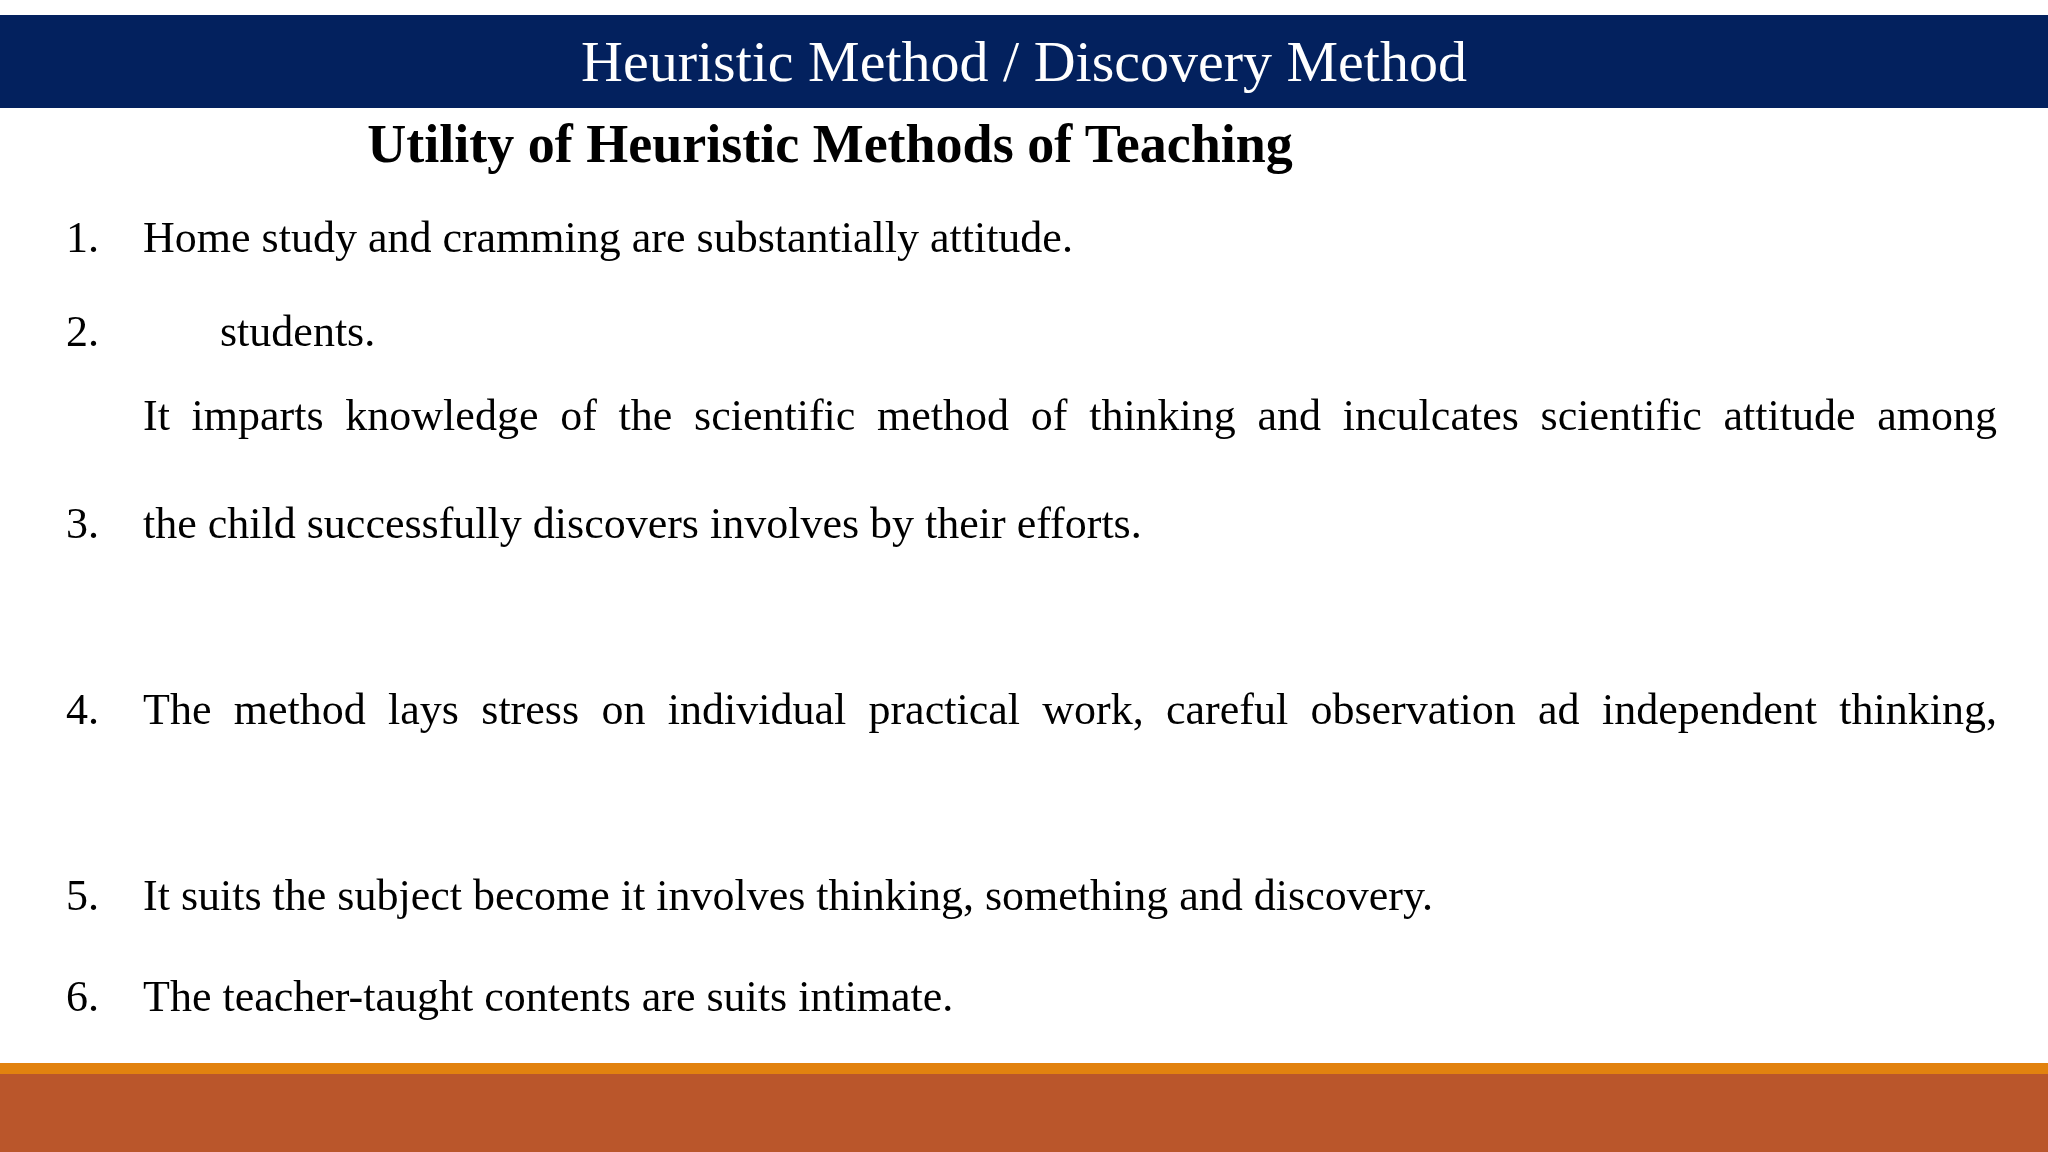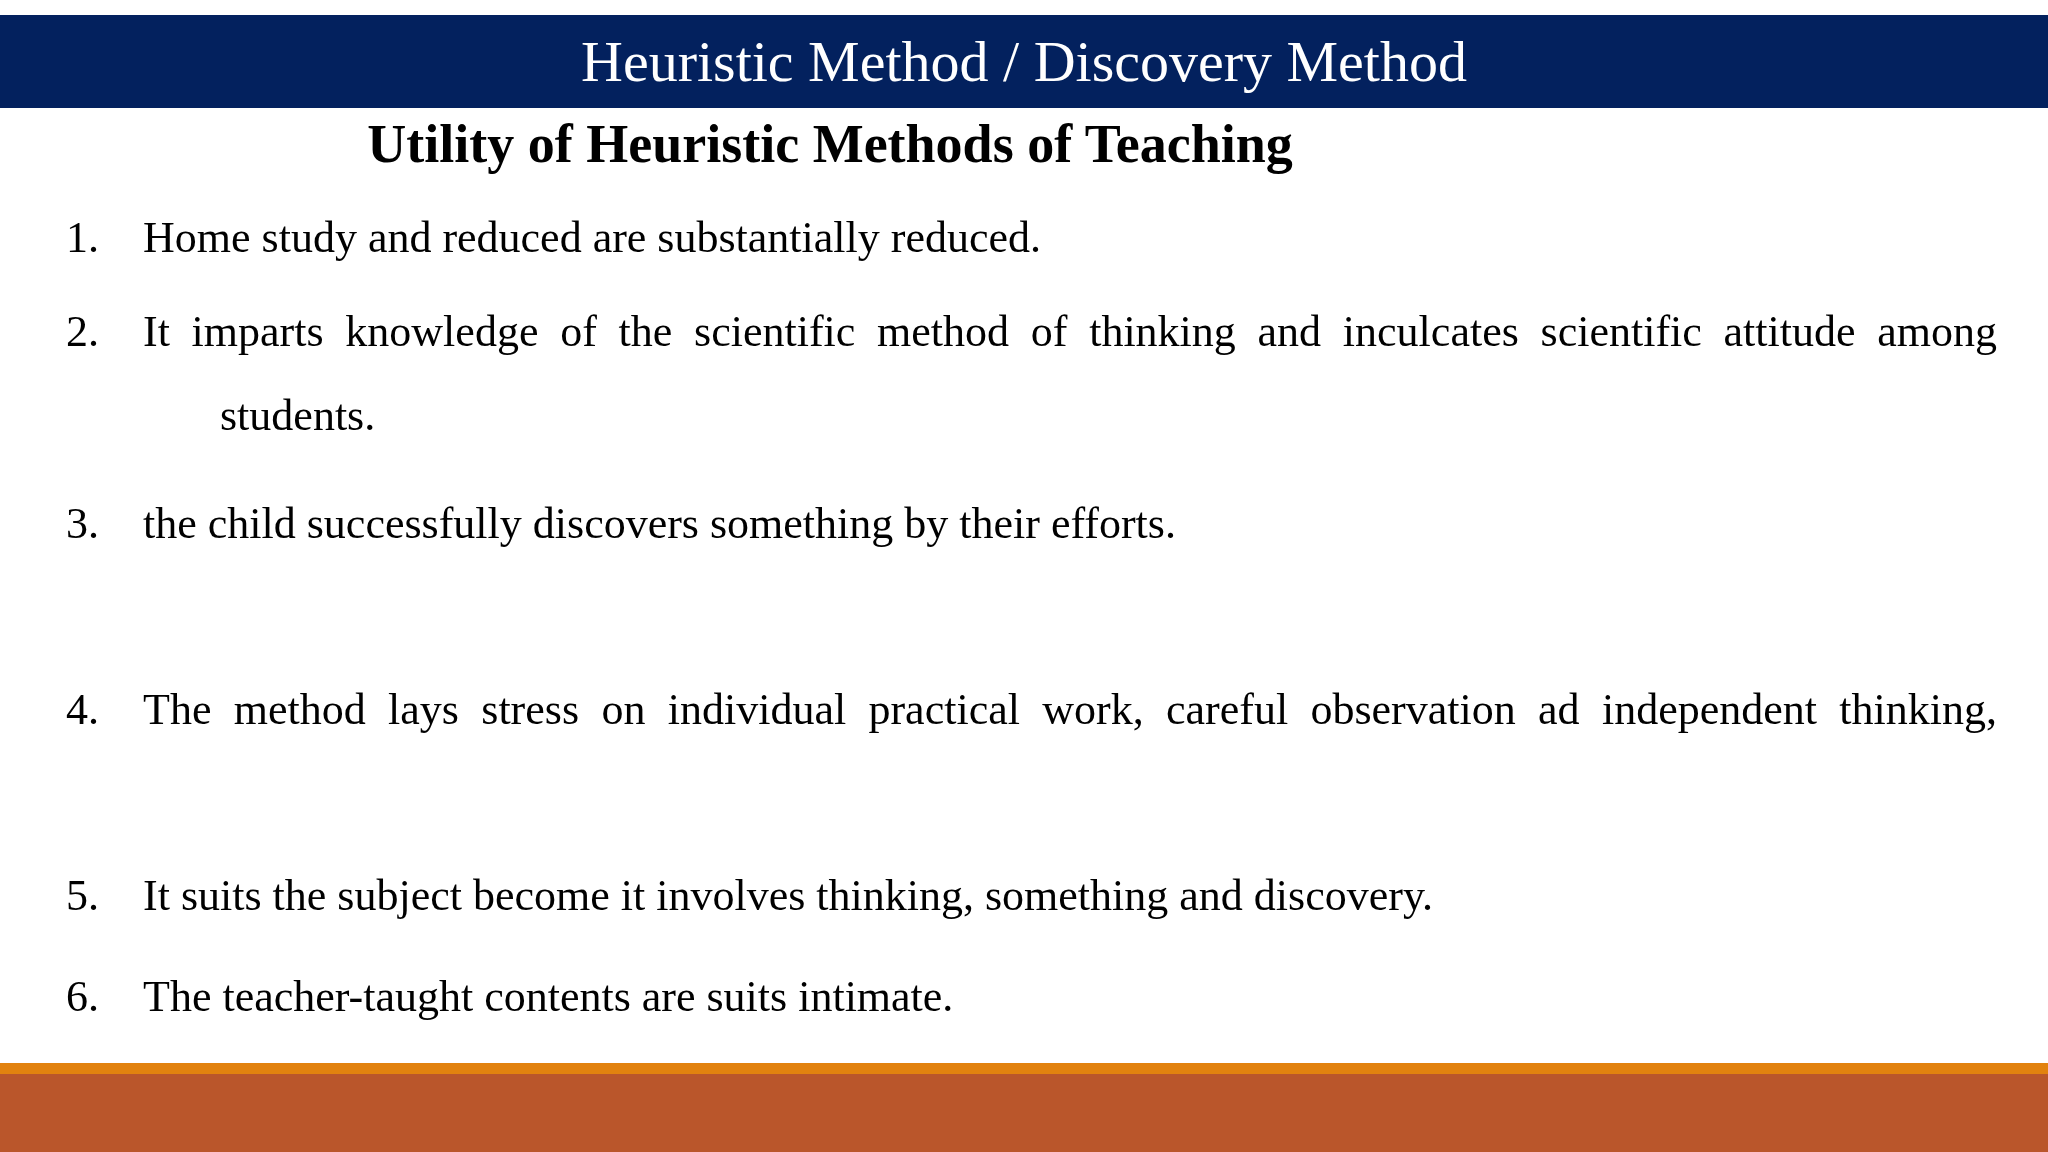--- a/index.html
+++ b/index.html
@@ -119,36 +119,36 @@
   <div class="header-band"></div>
   <div class="header-title">Heuristic Method / Discovery Method</div>
 
   <div class="subtitle">Utility of Heuristic Methods of Teaching</div>
 
   <div class="list">
 
     <div class="item" style="top:196px;">
       <span class="num">1.</span>
       <div class="txt">
-        <span class="line last">Home study and reduced are substantially reduced.</span>
+        <span class="line last">Home study and cramming are substantially attitude.</span>
       </div>
     </div>
 
     <div class="item" style="top:290px;">
       <span class="num">2.</span>
       <div class="txt">
+        <span class="line last indent">students.</span>
         <span class="line">It imparts knowledge of the scientific method of thinking and inculcates scientific attitude among</span>
-        <span class="line last indent">students.</span>
       </div>
     </div>
 
     <div class="item" style="top:482px;">
       <span class="num">3.</span>
       <div class="txt">
-        <span class="line last">the child successfully discovers something by their efforts.</span>
+        <span class="line last">the child successfully discovers involves by their efforts.</span>
       </div>
     </div>
 
     <div class="item" style="top:668px;">
       <span class="num">4.</span>
       <div class="txt">
         <span class="line">The method lays stress on individual practical work, careful observation ad independent thinking,</span>
       </div>
     </div>
 

